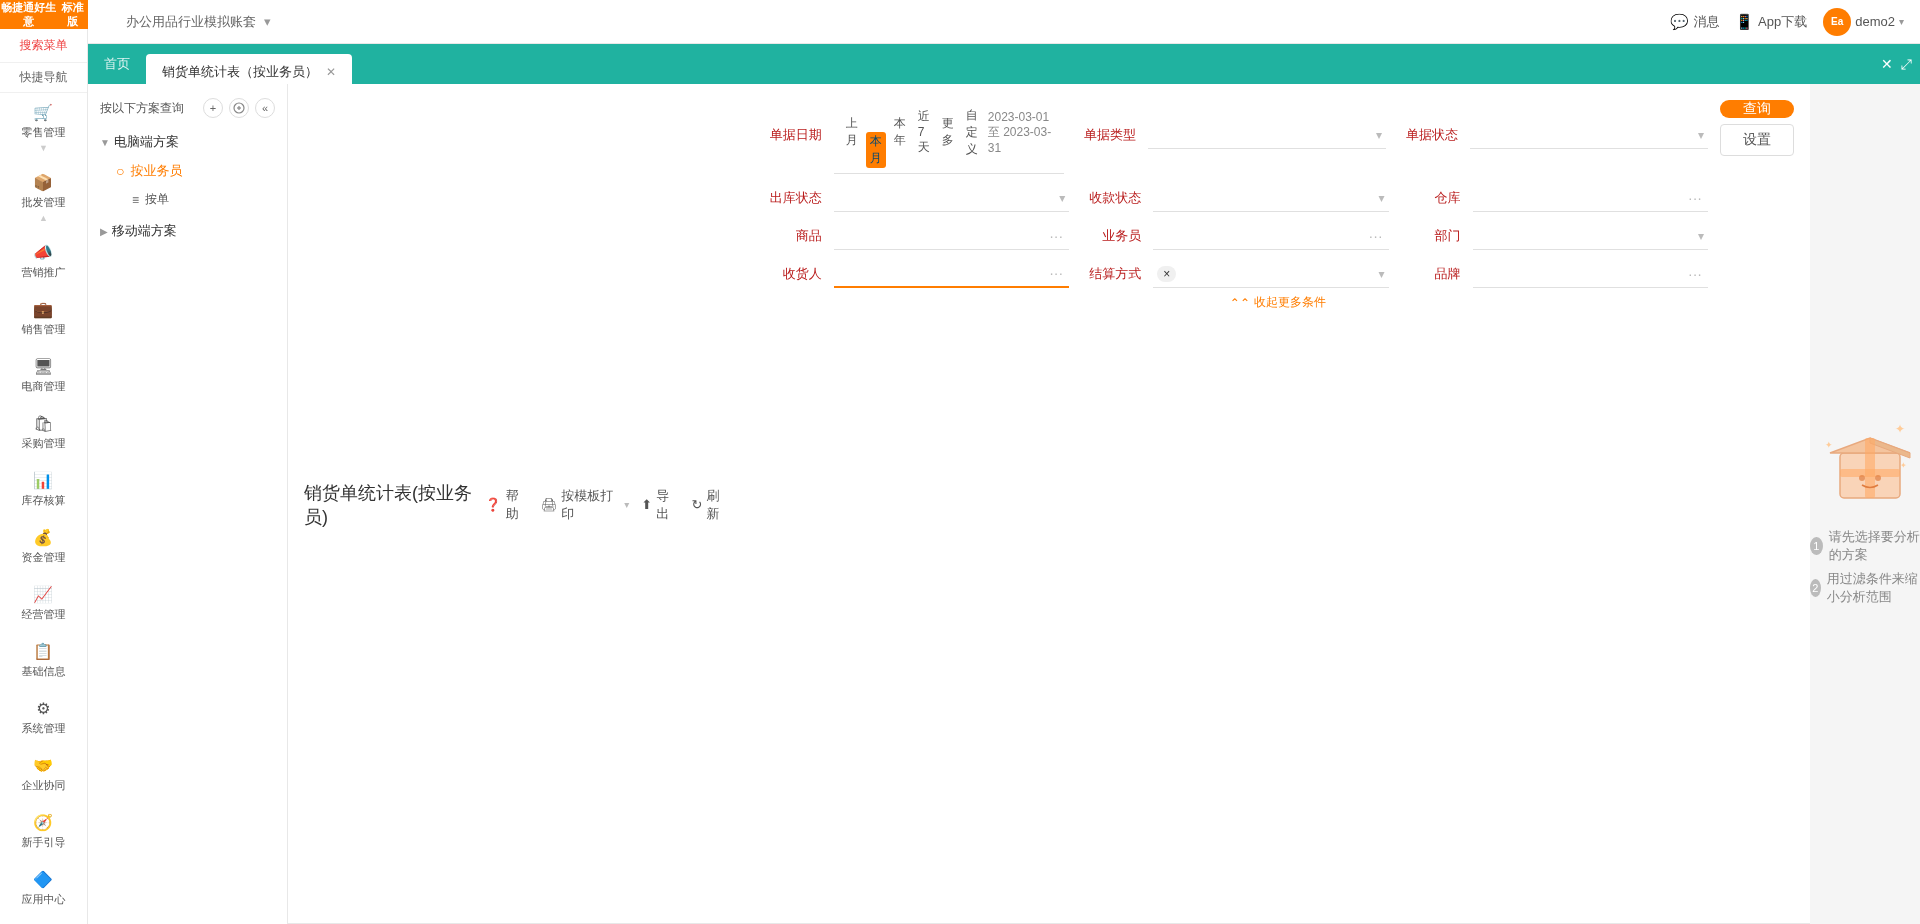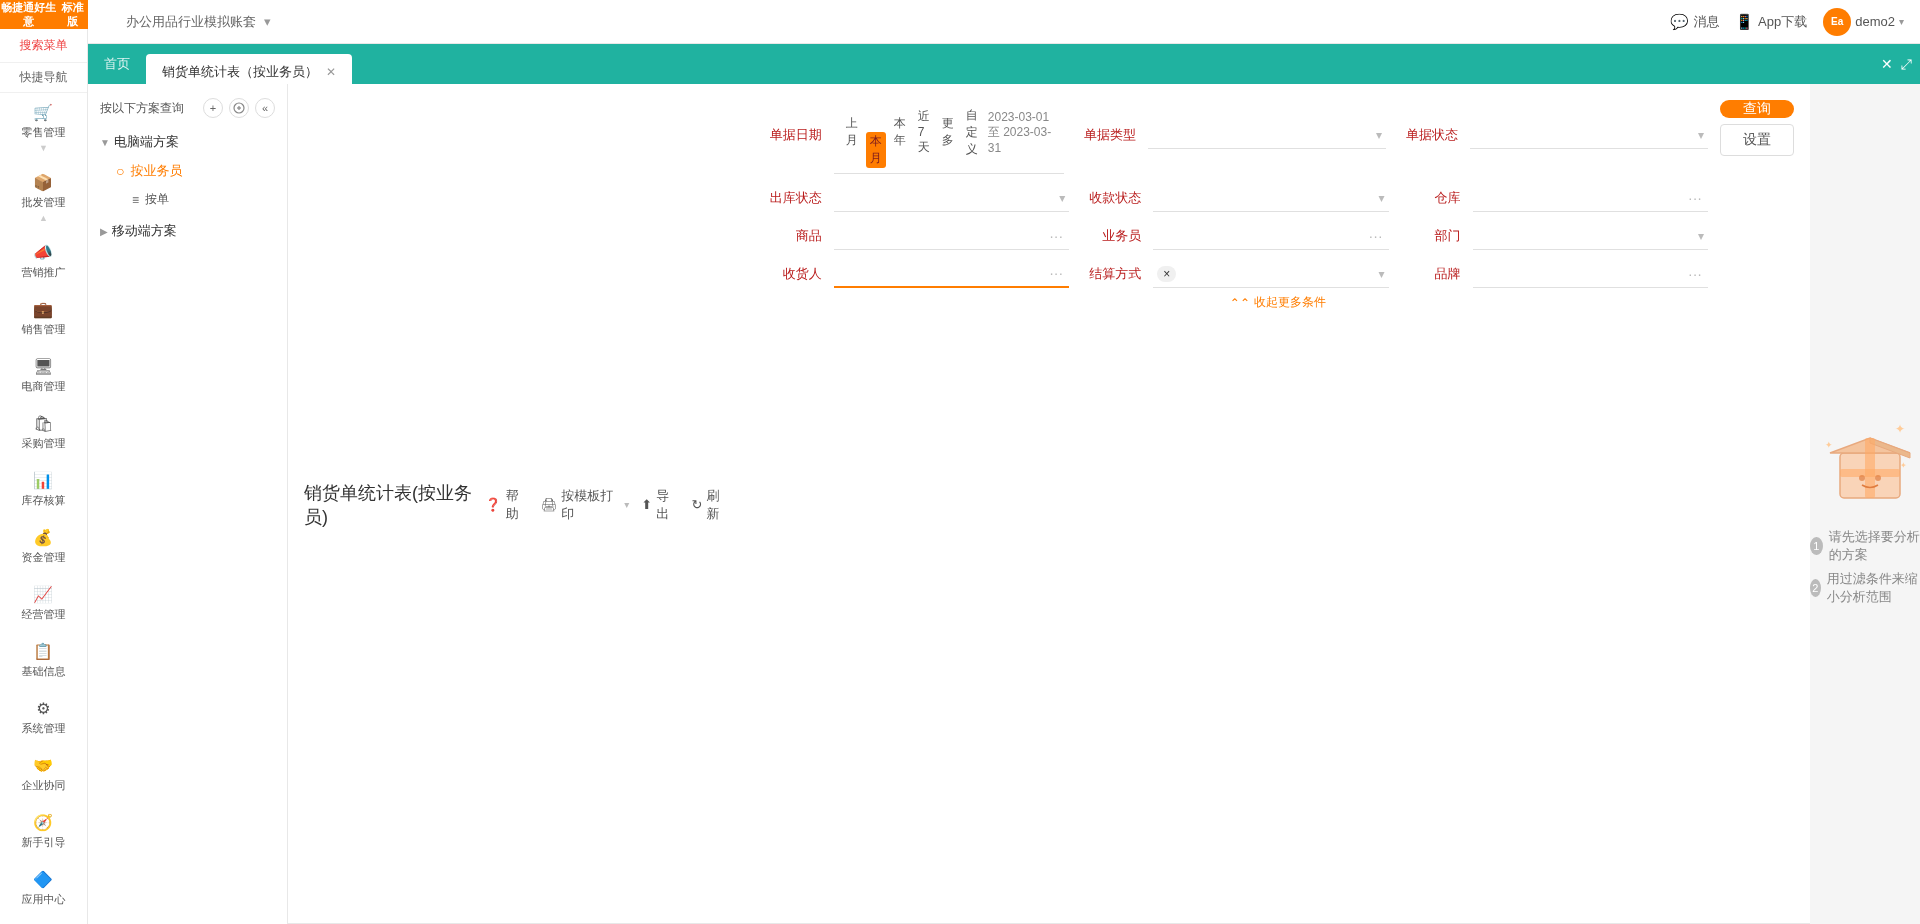--- a/index.html
+++ b/index.html
@@ -61,21 +61,21 @@
     .filter-area { background: #fff; padding: 12px 16px; border-bottom: 1px solid #e8e8e8; }
     .filter-row { display: flex; align-items: center; gap: 12px; margin-bottom: 10px; }
     .filter-row:last-child { margin-bottom: 0; }
     .filter-label { width: 60px; text-align: right; color: #b91c1c; font-size: 13px; flex-shrink: 0; }
     .filter-field { display: flex; align-items: center; flex: 1; border-bottom: 1px solid #e0e0e0; padding: 4px 4px; min-height: 28px; cursor: pointer; position: relative; }
     .filter-field-text { flex: 1; font-size: 13px; color: #333; }
     .filter-field-icon { color: #bbb; font-size: 12px; cursor: pointer; }
     .filter-field-dots { color: #bbb; font-size: 14px; cursor: pointer; margin-right: 2px; }
     .date-shortcuts { display: flex; align-items: center; gap: 4px; margin-left: 8px; }
     .date-shortcut { font-size: 12px; color: #555; cursor: pointer; padding: 1px 4px; }
-    .date-shortcut.active { background: #ff7d00; color: #7f1d1d; border-radius: 3px; margin-top: 36px; }
+    .date-shortcut.active { background: #ff7d00; color: #0c4a6e; border-radius: 3px; margin-top: 36px; }
     .date-range { font-size: 12px; color: #888; margin-left: 6px; }
 
     .collapse-btn { display: flex; align-items: center; justify-content: center; padding: 6px 0; color: #ff7d00; font-size: 12px; cursor: pointer; gap: 4px; }
 
     
     .query-btn { background: #ff7d00; color: #fff; border: none; padding: 0 22px; border-radius: 12px; cursor: pointer; font-size: 14px; }
     .set-btn { background: #fff; color: #555; border: 1px solid #ddd; padding: 6px 22px; border-radius: 4px; cursor: pointer; font-size: 14px; }
     .btn-group { display: flex; flex-direction: column; gap: 6px; flex-shrink: 0; }
 
     

